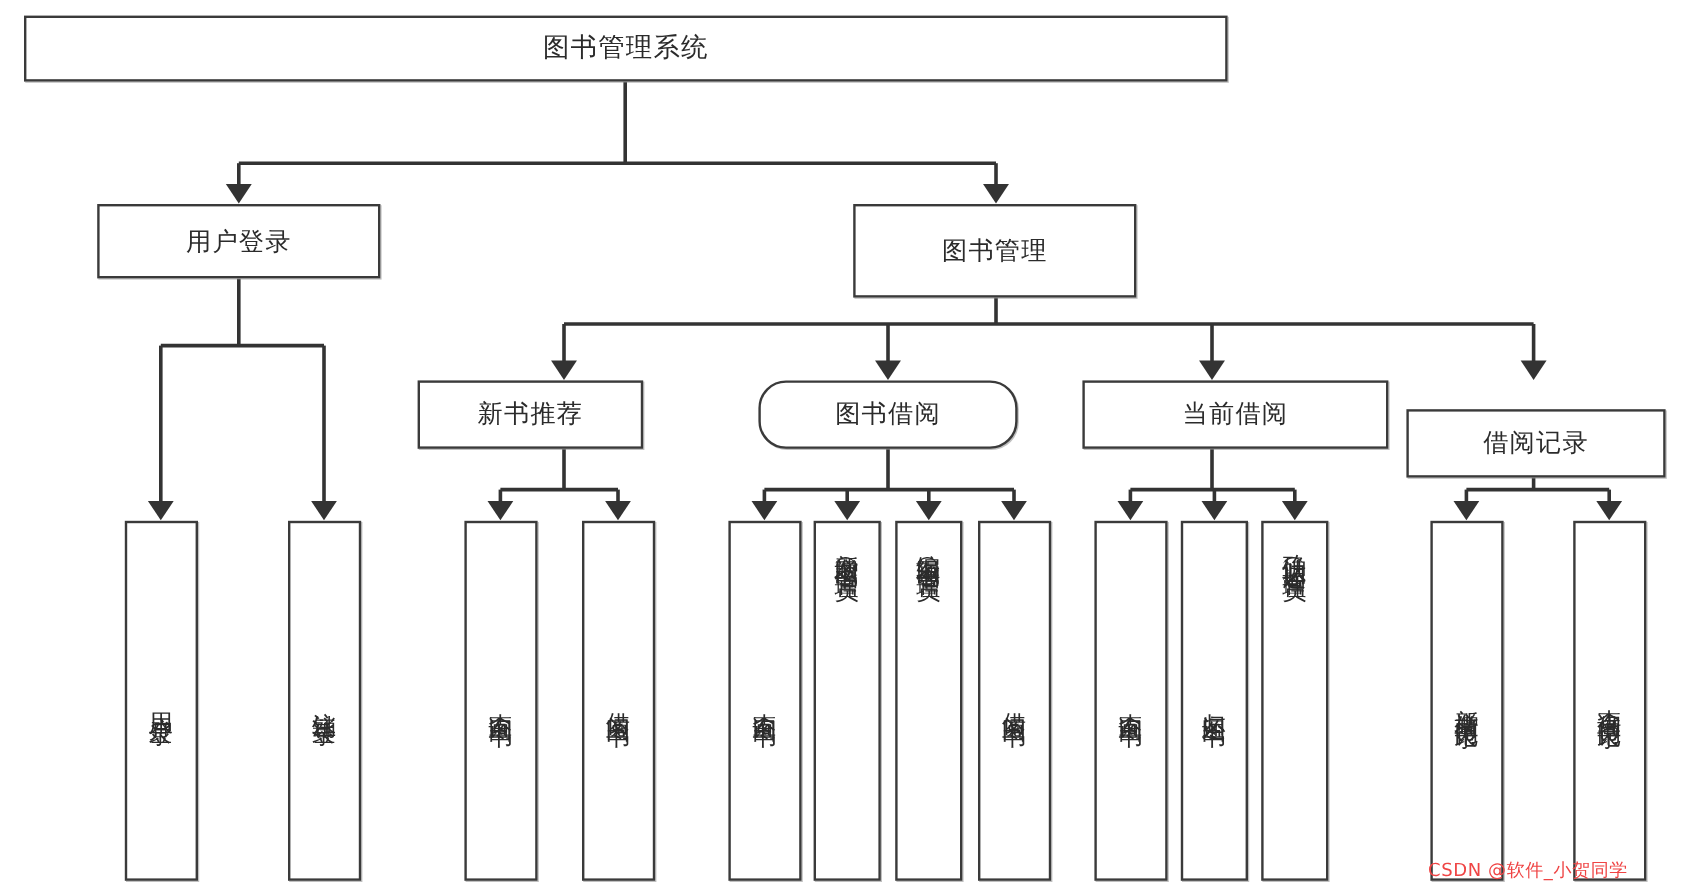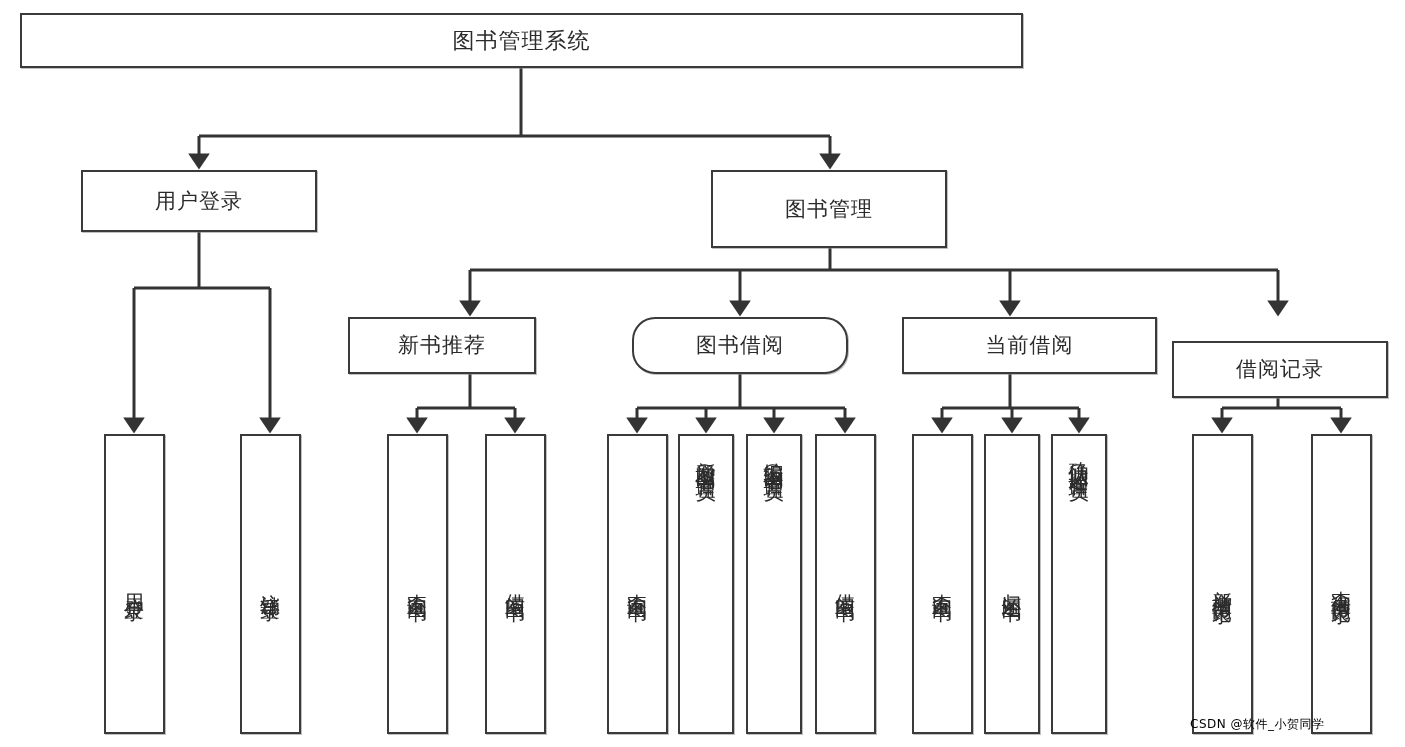--- a/index.html
+++ b/index.html
@@ -57,22 +57,22 @@
     line-height: 1;
     white-space: nowrap;
     text-align: left;
   }
   .node.leaf.midalign {
     align-items: center;
     padding-top: 0;
   }
   .watermark {
     position: absolute;
-    font-size: 12px;
-    color: #000000;
+    font-size: 15px;
+    color: #ef4444;
     letter-spacing: 0.5px;
     white-space: nowrap;
     user-select: none;
   }
 </style>
 </head>
 <body>
 
 <div id="canvas">
 

